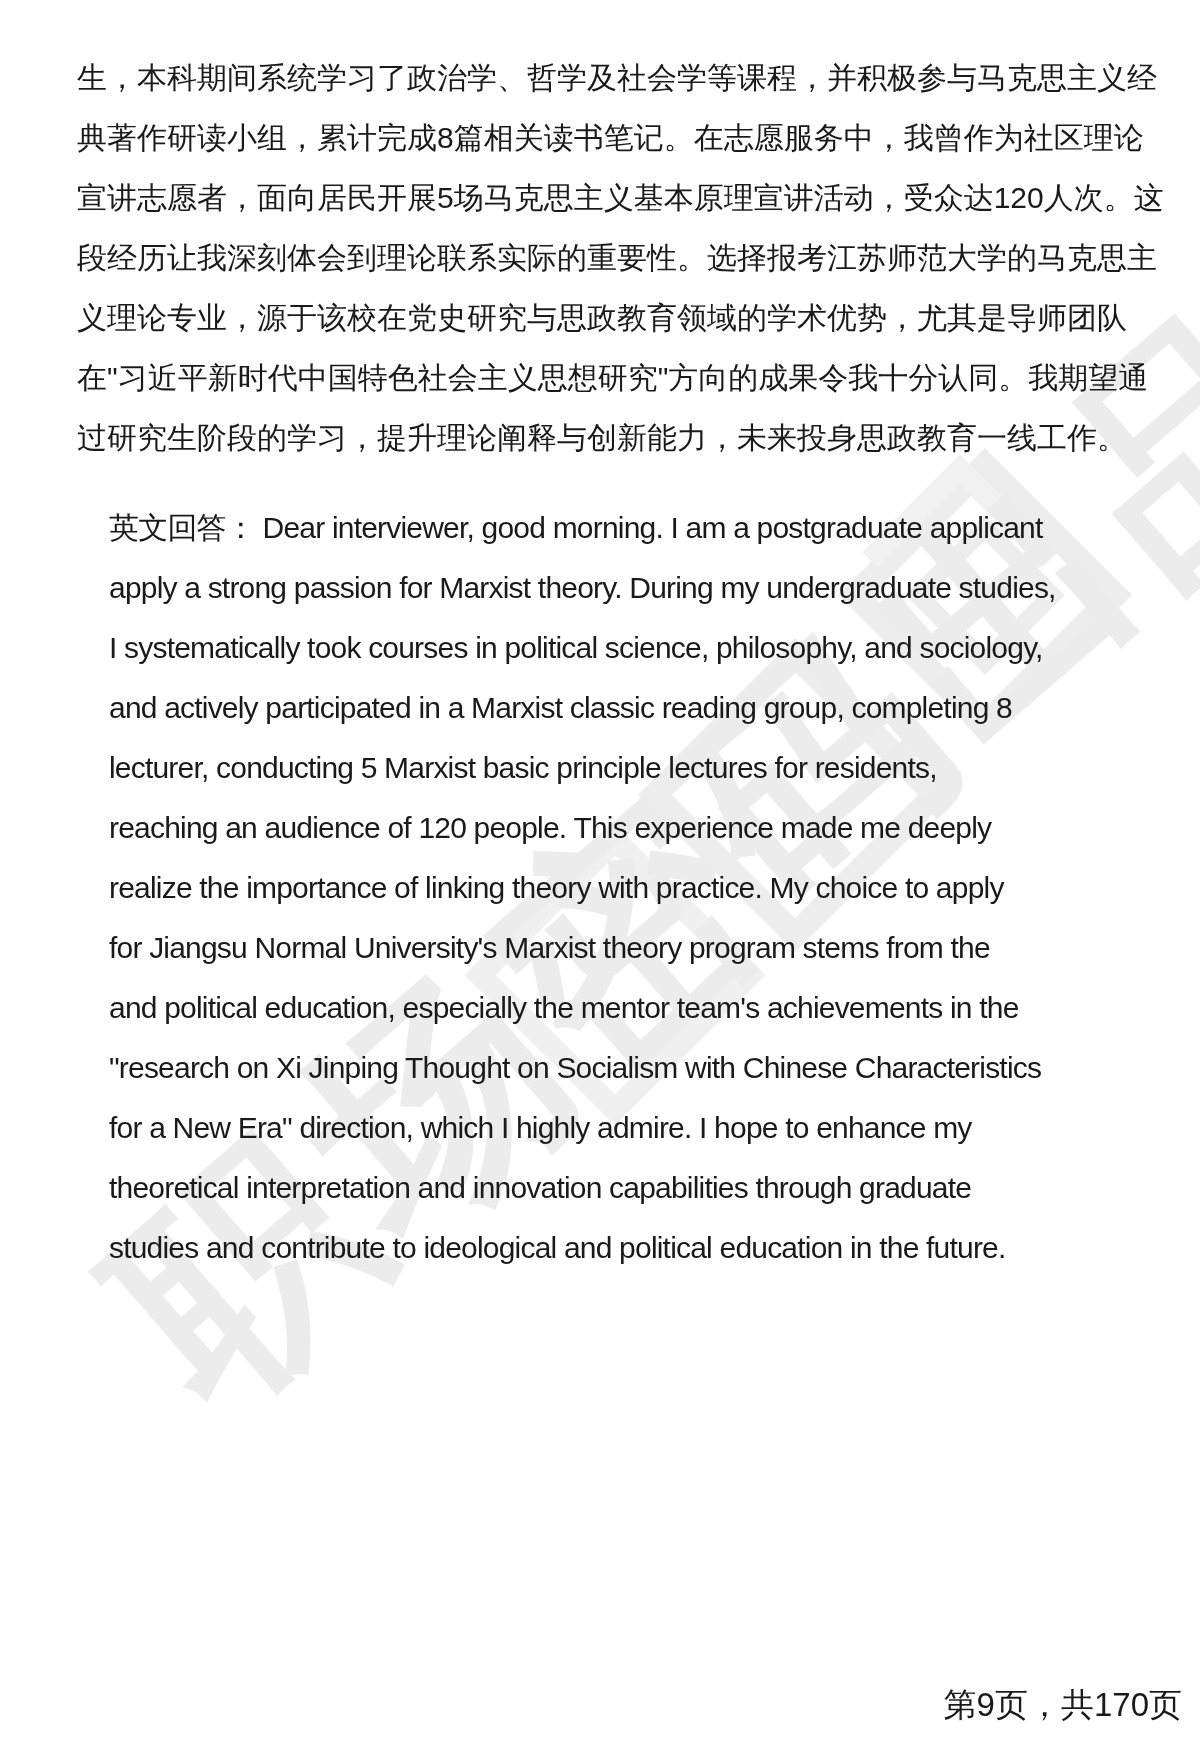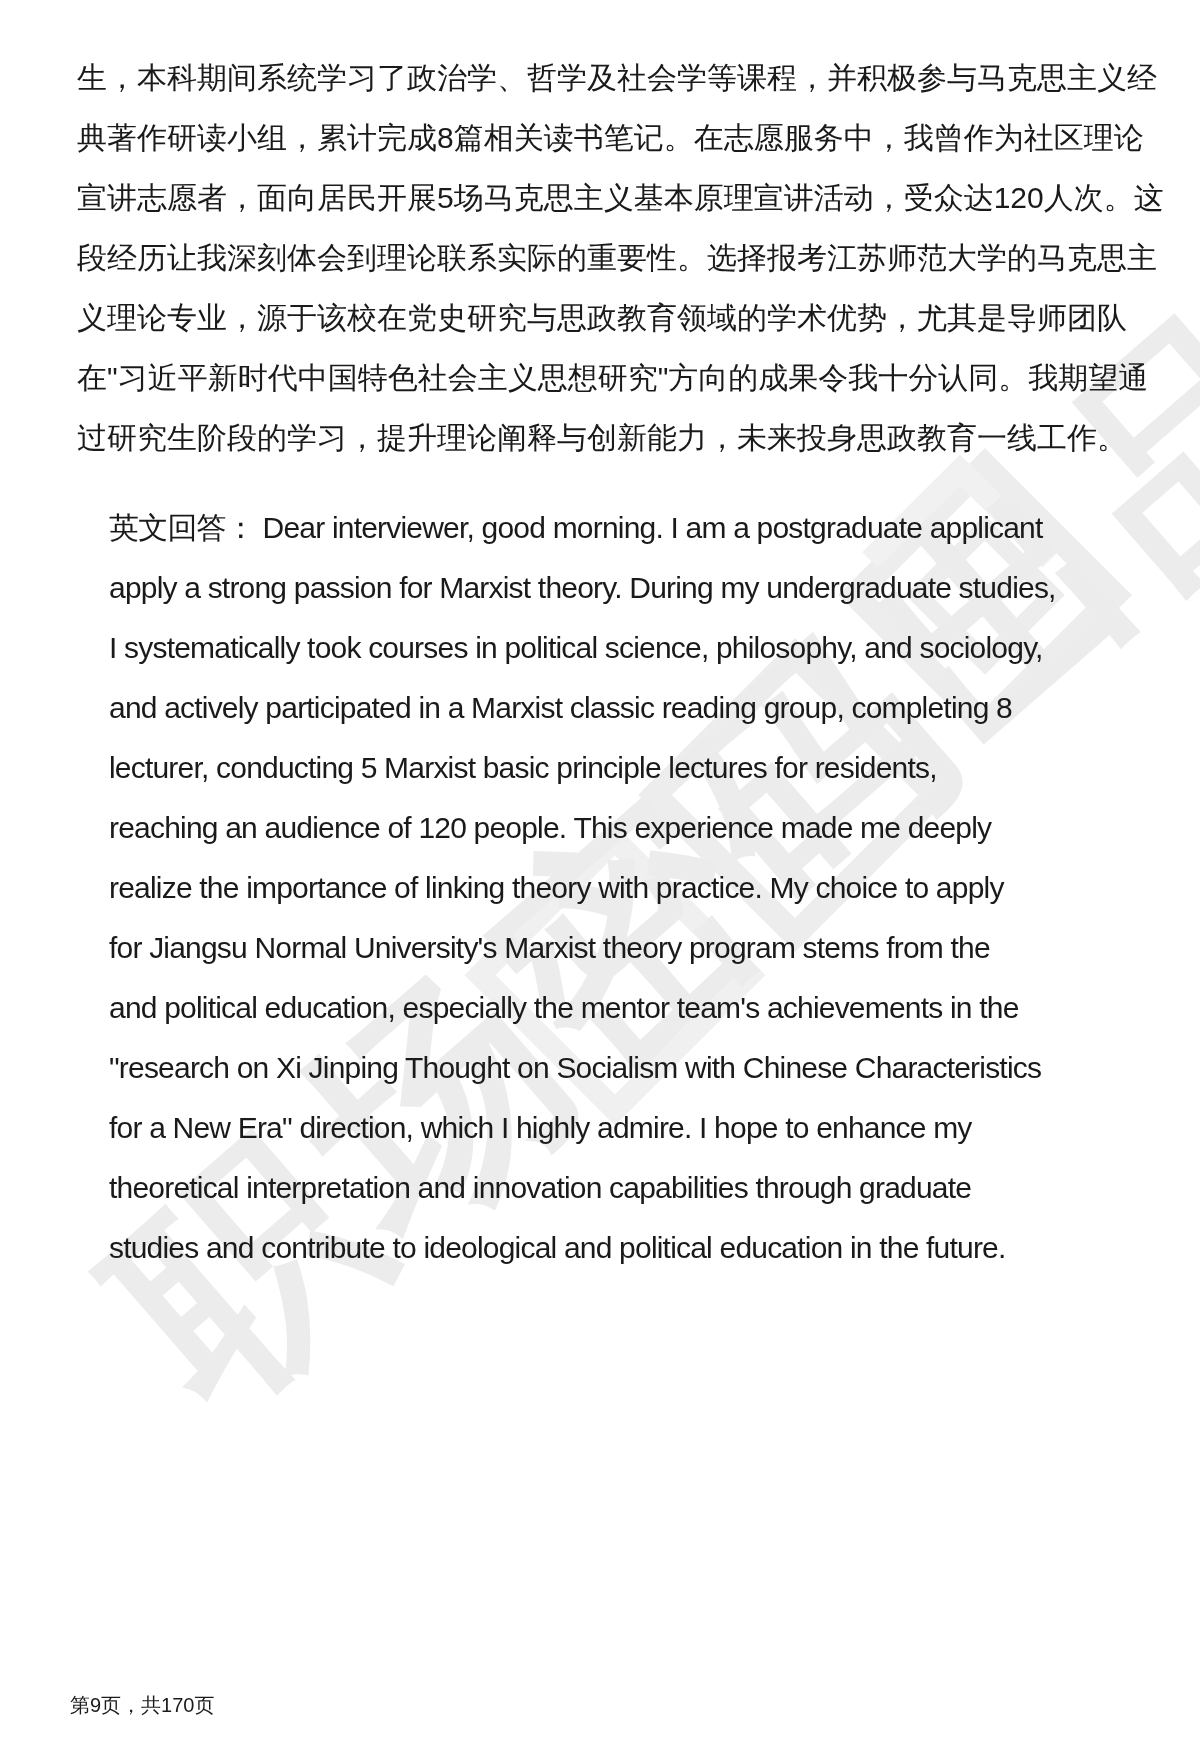--- a/index.html
+++ b/index.html
@@ -60,27 +60,27 @@
   .line {
     height: 60px;
     line-height: 60px;
     font-size: 30px;
     white-space: nowrap;
   }
   .para-en .line { letter-spacing: -0.8px; }
 
   .footer {
     position: absolute;
-    left: 70px;
+    left: 82px;
     top: 1675px;
     width: 1100px;
     height: 60px;
     line-height: 60px;
-    text-align: left;
-    font-size: 20px;
+    text-align: right;
+    font-size: 33px;
     z-index: 1;
   }
 </style>
 </head>
 <body>
 
 <div class="page">
 
   <div class="watermark" aria-hidden="true">
     <svg class="wm-svg" width="1200" height="1755" viewBox="0 0 1200 1755">

